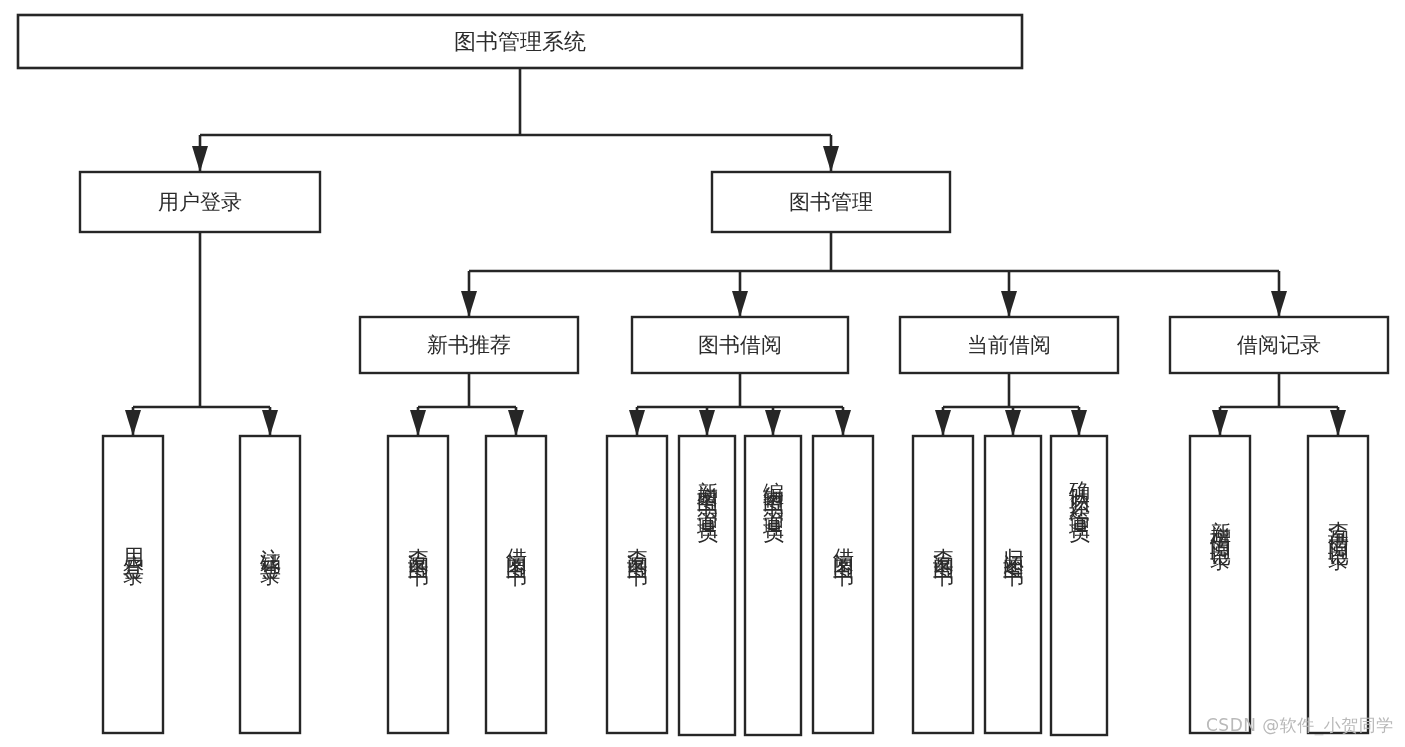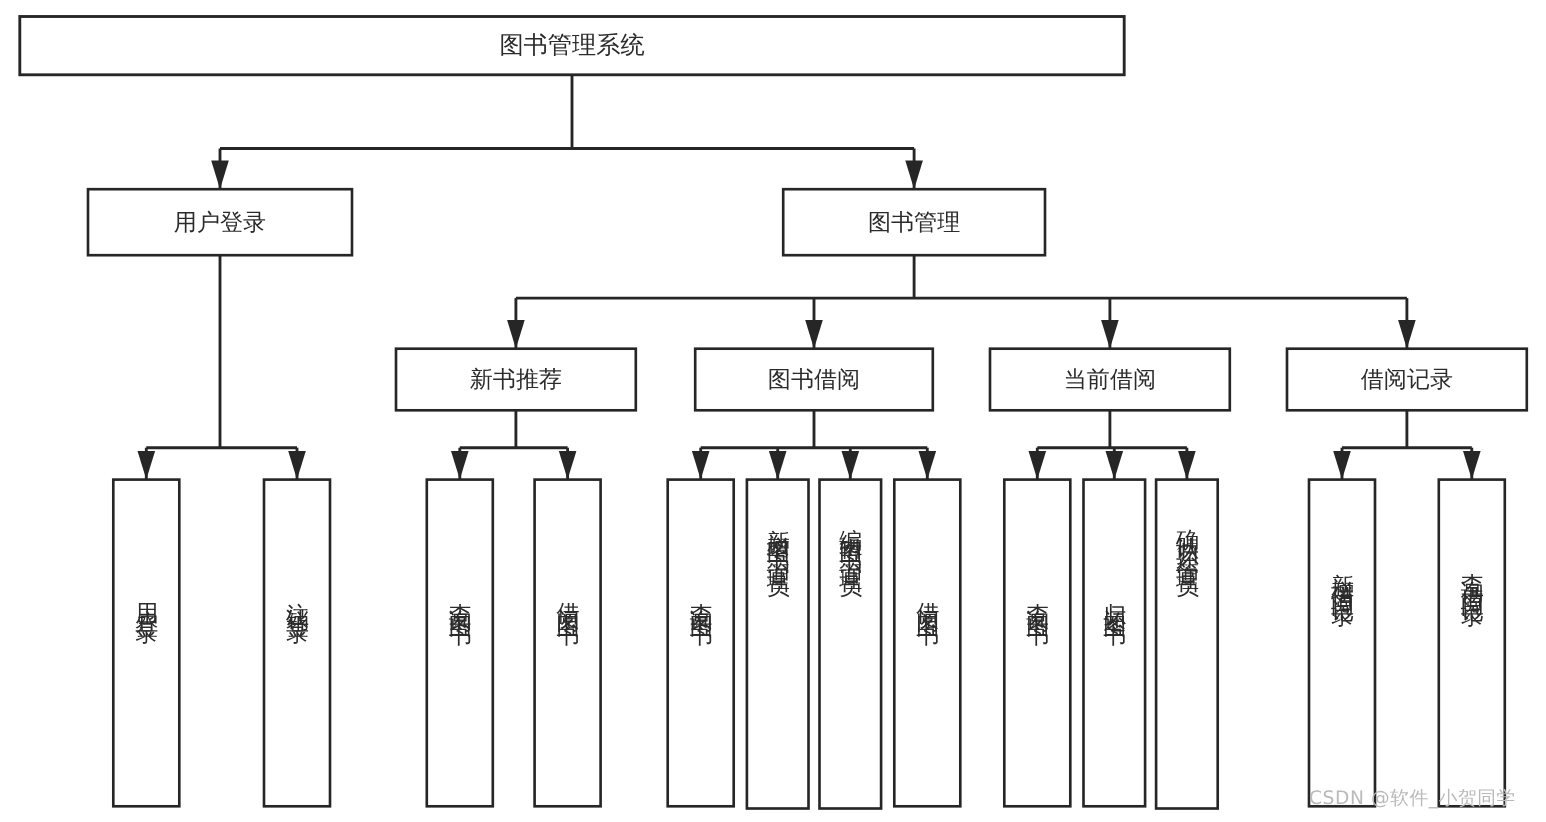--- a/index.html
+++ b/index.html
@@ -249,15 +249,15 @@
         <span class="leaf-label" style="margin-top: 28px;">确认归还（管理员）</span>
       </div>
       <div class="leaf-label-wrap" style="left: 1190px; top: 436px; width: 60px; height: 297px;">
         <span class="leaf-label" style="margin-top: 67.5px;">新增借阅记录</span>
       </div>
       <div class="leaf-label-wrap" style="left: 1308px; top: 436px; width: 60px; height: 297px;">
         <span class="leaf-label" style="margin-top: 67.5px;">查询借阅记录</span>
       </div>
     </div>
 
-  <div class="watermark" style="left: 1190px; top: 714px;">CSDN @软件_小贺同学</div>
+  <div class="watermark" style="left: 1190px; top: 714px; padding-left: 16px;">CSDN @软件_小贺同学</div>
 
 </div>
 
 </body></html>

